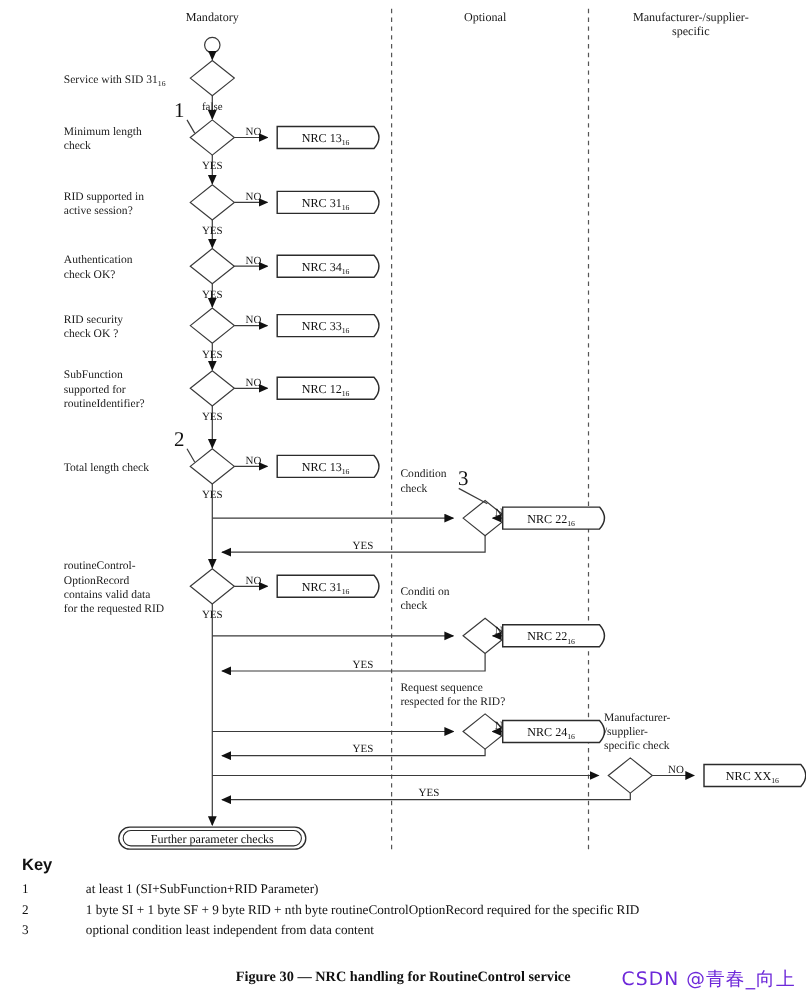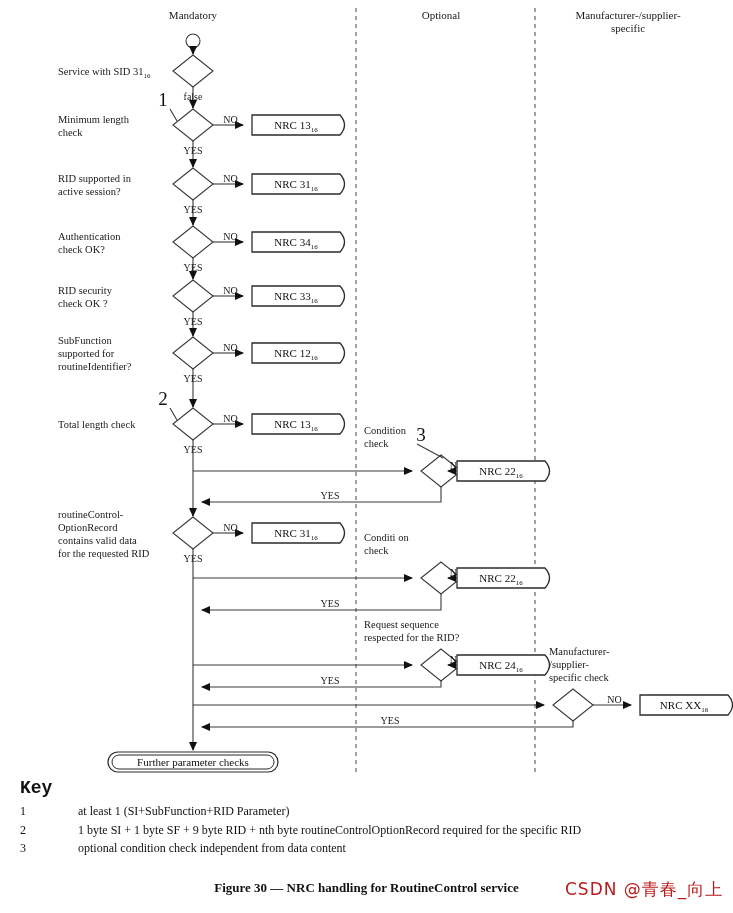--- a/index.html
+++ b/index.html
@@ -14,27 +14,27 @@
   .keynum{font-size:19px;fill:#111;font-family:"Liberation Serif",serif;}
   .shape{fill:#ffffff;stroke:#3a3a3a;stroke-width:1.1;}
   .shape-dark{fill:#ffffff;stroke:#2b2b2b;stroke-width:1.3;}
   .flowline{stroke:#3a3a3a;stroke-width:1.1;fill:none;}
   .lane-div{stroke:#555;stroke-width:1.1;stroke-dasharray:4 4;fill:none;}
   .term{fill:#ffffff;stroke:#2b2b2b;stroke-width:1.2;}
   .term-inner{fill:none;stroke:#2b2b2b;stroke-width:1.0;}
   .arrowhead{fill:#111;stroke:none;}
 
   #key{position:absolute;left:20px;top:778px;width:700px;}
-  .key-head{font-size:18px;font-weight:bold;font-family:Liberation Mono, monospace;margin-bottom:4px;}
+  .key-head{font-size:15px;font-weight:bold;font-family:Liberation Sans, sans-serif;margin-bottom:4px;}
   .key-row{display:flex;font-size:12px;line-height:1.55;font-family:"Liberation Serif",serif;}
   .key-n{width:58px;flex:none;}
   .key-t{flex:1;}
   #figcap{position:absolute;left:0;top:880px;width:733px;text-align:center;
           font-size:13px;font-weight:bold;font-family:"Liberation Serif",serif;}
-  #watermark{position:absolute;left:565px;top:878px;font-size:17px;color:#b91c1c;
+  #watermark{position:absolute;left:565px;top:878px;font-size:17px;color:#6d28d9;
              font-family:"DejaVu Sans",sans-serif;letter-spacing:1px;white-space:nowrap;}
 </style>
 </head>
 <body>
 
 <svg id="diagram" viewBox="0 0 733 913">
   <defs>
     <marker id="ah" markerWidth="9" markerHeight="9" refX="8" refY="4" orient="auto" markerUnits="userSpaceOnUse">
       <path d="M0,0 L9,4 L0,8 z" class="arrowhead"></path>
     </marker>
@@ -180,19 +180,19 @@
       <div class="key-row">
         <div class="key-n">1</div>
         <div class="key-t">at least 1 (SI+SubFunction+RID Parameter)</div>
       </div>
       <div class="key-row">
         <div class="key-n">2</div>
         <div class="key-t">1 byte SI + 1 byte SF + 9 byte RID + nth byte routineControlOptionRecord required for the specific RID</div>
       </div>
       <div class="key-row">
         <div class="key-n">3</div>
-        <div class="key-t">optional condition check independent from data content</div>
+        <div class="key-t">optional condition least independent from data content</div>
       </div>
     </div>
 </div>
 
 <div id="figcap">Figure 30 — NRC handling for RoutineControl service</div>
 <div id="watermark">CSDN @青春_向上</div>
 
 </body></html>

